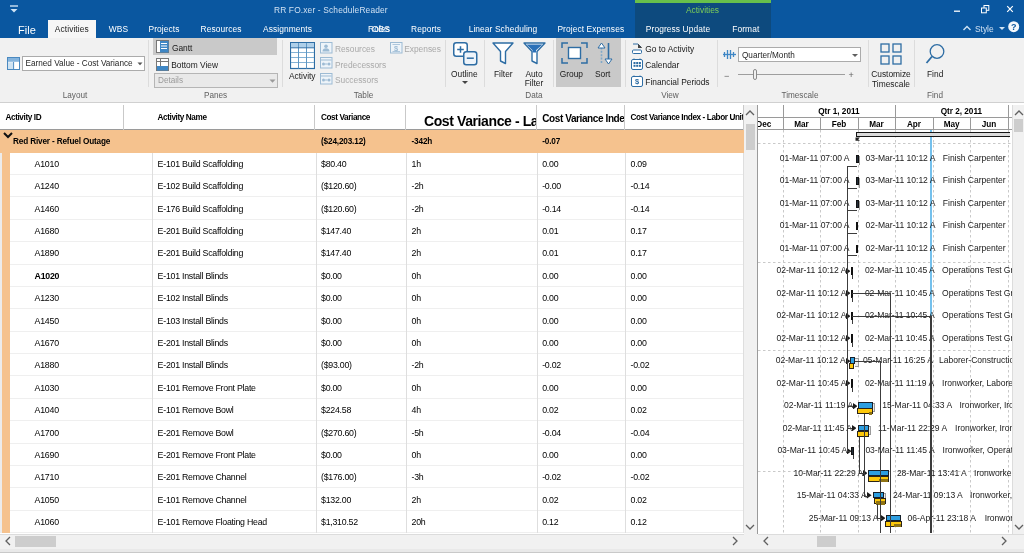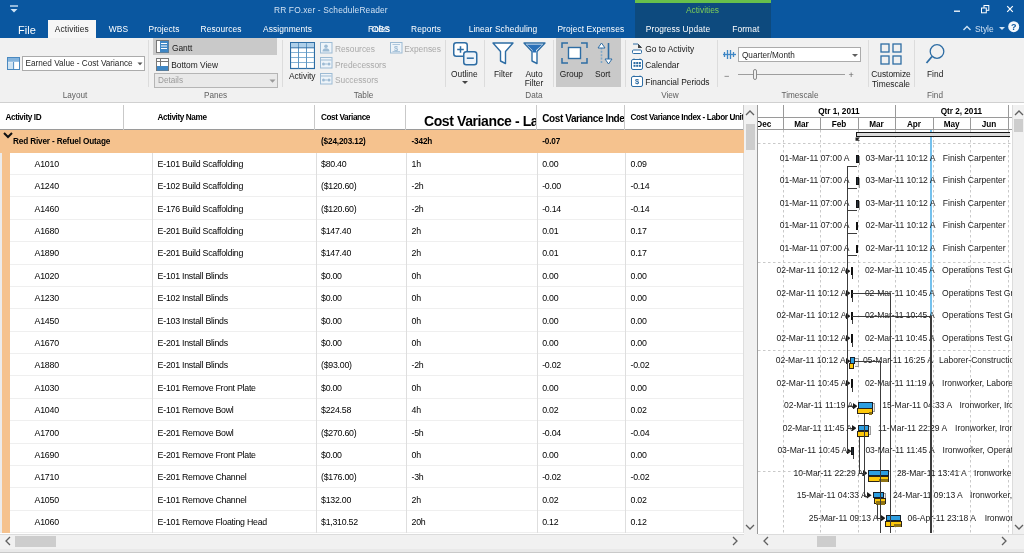--- a/index.html
+++ b/index.html
@@ -324,21 +324,21 @@
 <div class="abs tt" style="left:630.5px;top:248.45px;font-size:8.8px;letter-spacing:-0.25px;color:#000;">0.17</div>
 <div class="abs" style="left:152.1px;top:242.14999999999998px;width:1px;height:22.39px;background:#dedede;"></div>
 <div class="abs" style="left:315.5px;top:242.14999999999998px;width:1px;height:22.39px;background:#dedede;"></div>
 <div class="abs" style="left:406px;top:242.14999999999998px;width:1px;height:22.39px;background:#dedede;"></div>
 <div class="abs" style="left:536.7px;top:242.14999999999998px;width:1px;height:22.39px;background:#dedede;"></div>
 <div class="abs" style="left:625px;top:242.14999999999998px;width:1px;height:22.39px;background:#dedede;"></div>
 <div class="abs" style="left:742.5px;top:242.14999999999998px;width:1px;height:22.39px;background:#dedede;"></div>
 <div class="abs" style="left:0px;top:264.53999999999996px;width:2px;height:22.39px;background:#ececec;"></div>
 <div class="abs" style="left:2px;top:264.53999999999996px;width:7.5px;height:22.39px;background:#f5c28e;"></div>
 <div class="abs" style="left:9.5px;top:264.53999999999996px;width:734.0px;height:22.39px;background:#fff;border-bottom:1px solid #efefef;"></div>
-<div class="abs tt" style="left:34.6px;top:270.84px;font-size:8.8px;letter-spacing:-0.25px;color:#000;">A1020</div>
+<div class="abs tt" style="left:34.6px;top:270.84px;font-size:8.8px;letter-spacing:-0.25px;color:#000;font-weight:bold;">A1020</div>
 <div class="abs tt" style="left:157.6px;top:270.84px;font-size:8.8px;letter-spacing:-0.25px;color:#000;">E-101 Install Blinds</div>
 <div class="abs tt" style="left:321.0px;top:270.84px;font-size:8.8px;letter-spacing:-0.25px;color:#000;">$0.00</div>
 <div class="abs tt" style="left:411.5px;top:270.84px;font-size:8.8px;letter-spacing:-0.25px;color:#000;">0h</div>
 <div class="abs tt" style="left:542.2px;top:270.84px;font-size:8.8px;letter-spacing:-0.25px;color:#000;">0.00</div>
 <div class="abs tt" style="left:630.5px;top:270.84px;font-size:8.8px;letter-spacing:-0.25px;color:#000;">0.00</div>
 <div class="abs" style="left:152.1px;top:264.53999999999996px;width:1px;height:22.39px;background:#dedede;"></div>
 <div class="abs" style="left:315.5px;top:264.53999999999996px;width:1px;height:22.39px;background:#dedede;"></div>
 <div class="abs" style="left:406px;top:264.53999999999996px;width:1px;height:22.39px;background:#dedede;"></div>
 <div class="abs" style="left:536.7px;top:264.53999999999996px;width:1px;height:22.39px;background:#dedede;"></div>
 <div class="abs" style="left:625px;top:264.53999999999996px;width:1px;height:22.39px;background:#dedede;"></div>

